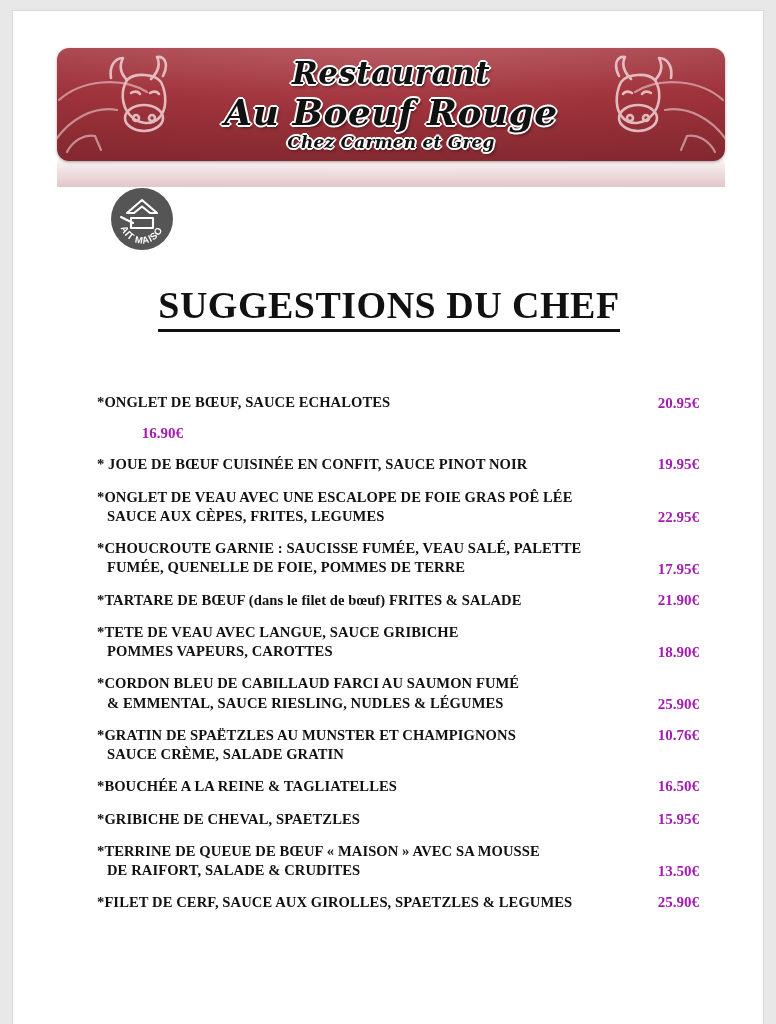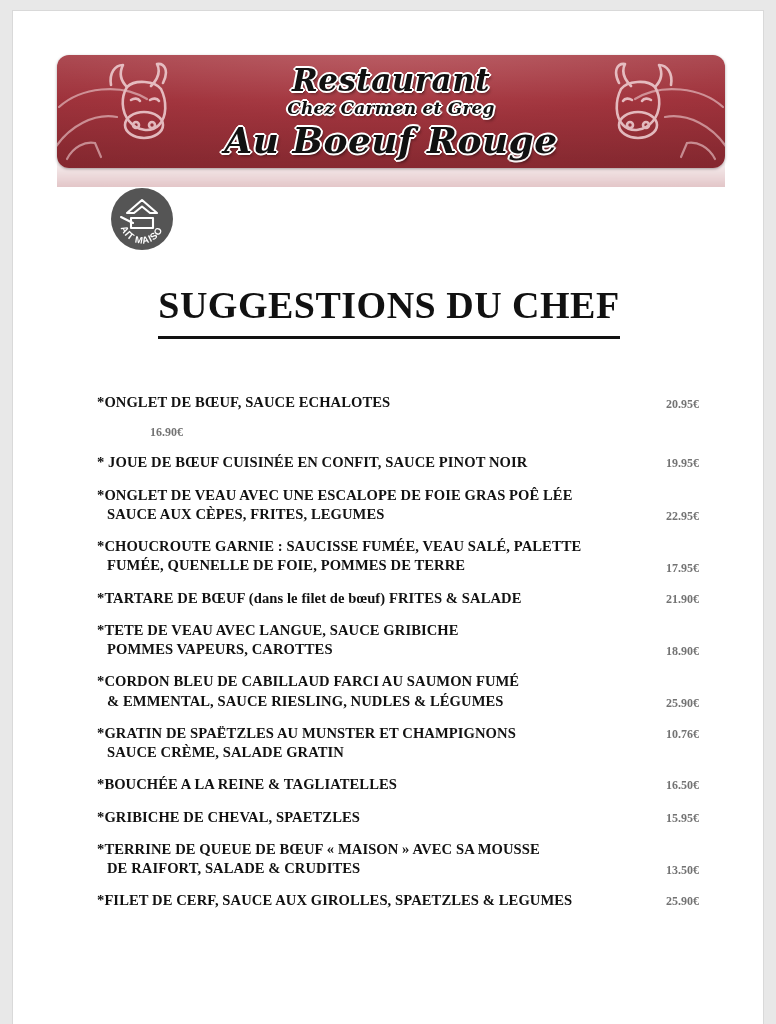--- a/index.html
+++ b/index.html
@@ -30,21 +30,21 @@
   
   .banner-wrap {
     position: absolute;
     left: 44px;
     top: 28px;
     width: 668px;
     height: 118px;
   }
   .banner {
     position: absolute;
-    left: 0; top: 16px;
+    left: 0; top: 9px;
     width: 668px;
     height: 113px;
     border-radius: 12px;
     background:
       radial-gradient(ellipse 120% 150% at 50% -10%, #b34c54 0%, #a1343d 45%, #8e2931 100%);
     overflow: hidden;
     box-shadow: 0 1px 3px rgba(0,0,0,0.35);
   }
   .banner-inner-shade {
     position: absolute;
@@ -131,21 +131,21 @@
     text-align: center;
   }
   .menu-title span {
     display: inline-block;
     font-family: "Liberation Serif", serif;
     font-weight: bold;
     font-size: 38px;
     letter-spacing: 0.5px;
     color: #111111;
     border-bottom: 3px solid #111111;
-    padding-bottom: 9px;
+    padding-bottom: 2px;
   }
 
   
   .menu-list {
     position: absolute;
     left: 84px;
     top: 382px;
     width: 602px;
   }
   .menu-item {
@@ -169,22 +169,22 @@
     line-height: 1.32;
     white-space: nowrap;
   }
   .item-line.cont { padding-left: 10px; }
   .item-price {
     flex: 0 0 auto;
     width: 86px;
     text-align: right;
     font-family: "Liberation Serif", serif;
     font-weight: bold;
-    font-size: 12px;
-    color: #737373;
+    font-size: 15px;
+    color: #a21caf;
     white-space: nowrap;
   }
   .price-slot-2 { align-self: flex-end; }
 </style>
 </head>
 <body>
 
 <div class="page-sheet">
 
   <div class="banner-wrap">
@@ -223,22 +223,22 @@
           <ellipse cx="93" cy="70" rx="19" ry="13"></ellipse>
           <circle cx="85" cy="70" r="3"></circle>
           <circle cx="101" cy="70" r="3"></circle>
           <path d="M80 45 C 83 43, 87 43, 89 46"></path>
           <path d="M99 45 C 102 43, 106 43, 108 46"></path>
         </g>
       </svg>
 
       <div class="banner-title">
         <div class="script-line script-1">Restaurant</div>
+        <div class="script-line script-2">Au Boeuf Rouge</div>
         <div class="script-line script-3">Chez Carmen et Greg</div>
-        <div class="script-line script-2">Au Boeuf Rouge</div>
       </div>
     </div>
 
     <div class="banner-reflection">
       <div class="refl-body"></div>
     </div>
   </div>
 
   <svg class="badge" viewBox="0 0 66 66">
     <circle cx="33" cy="33" r="31" fill="#555555"></circle>

